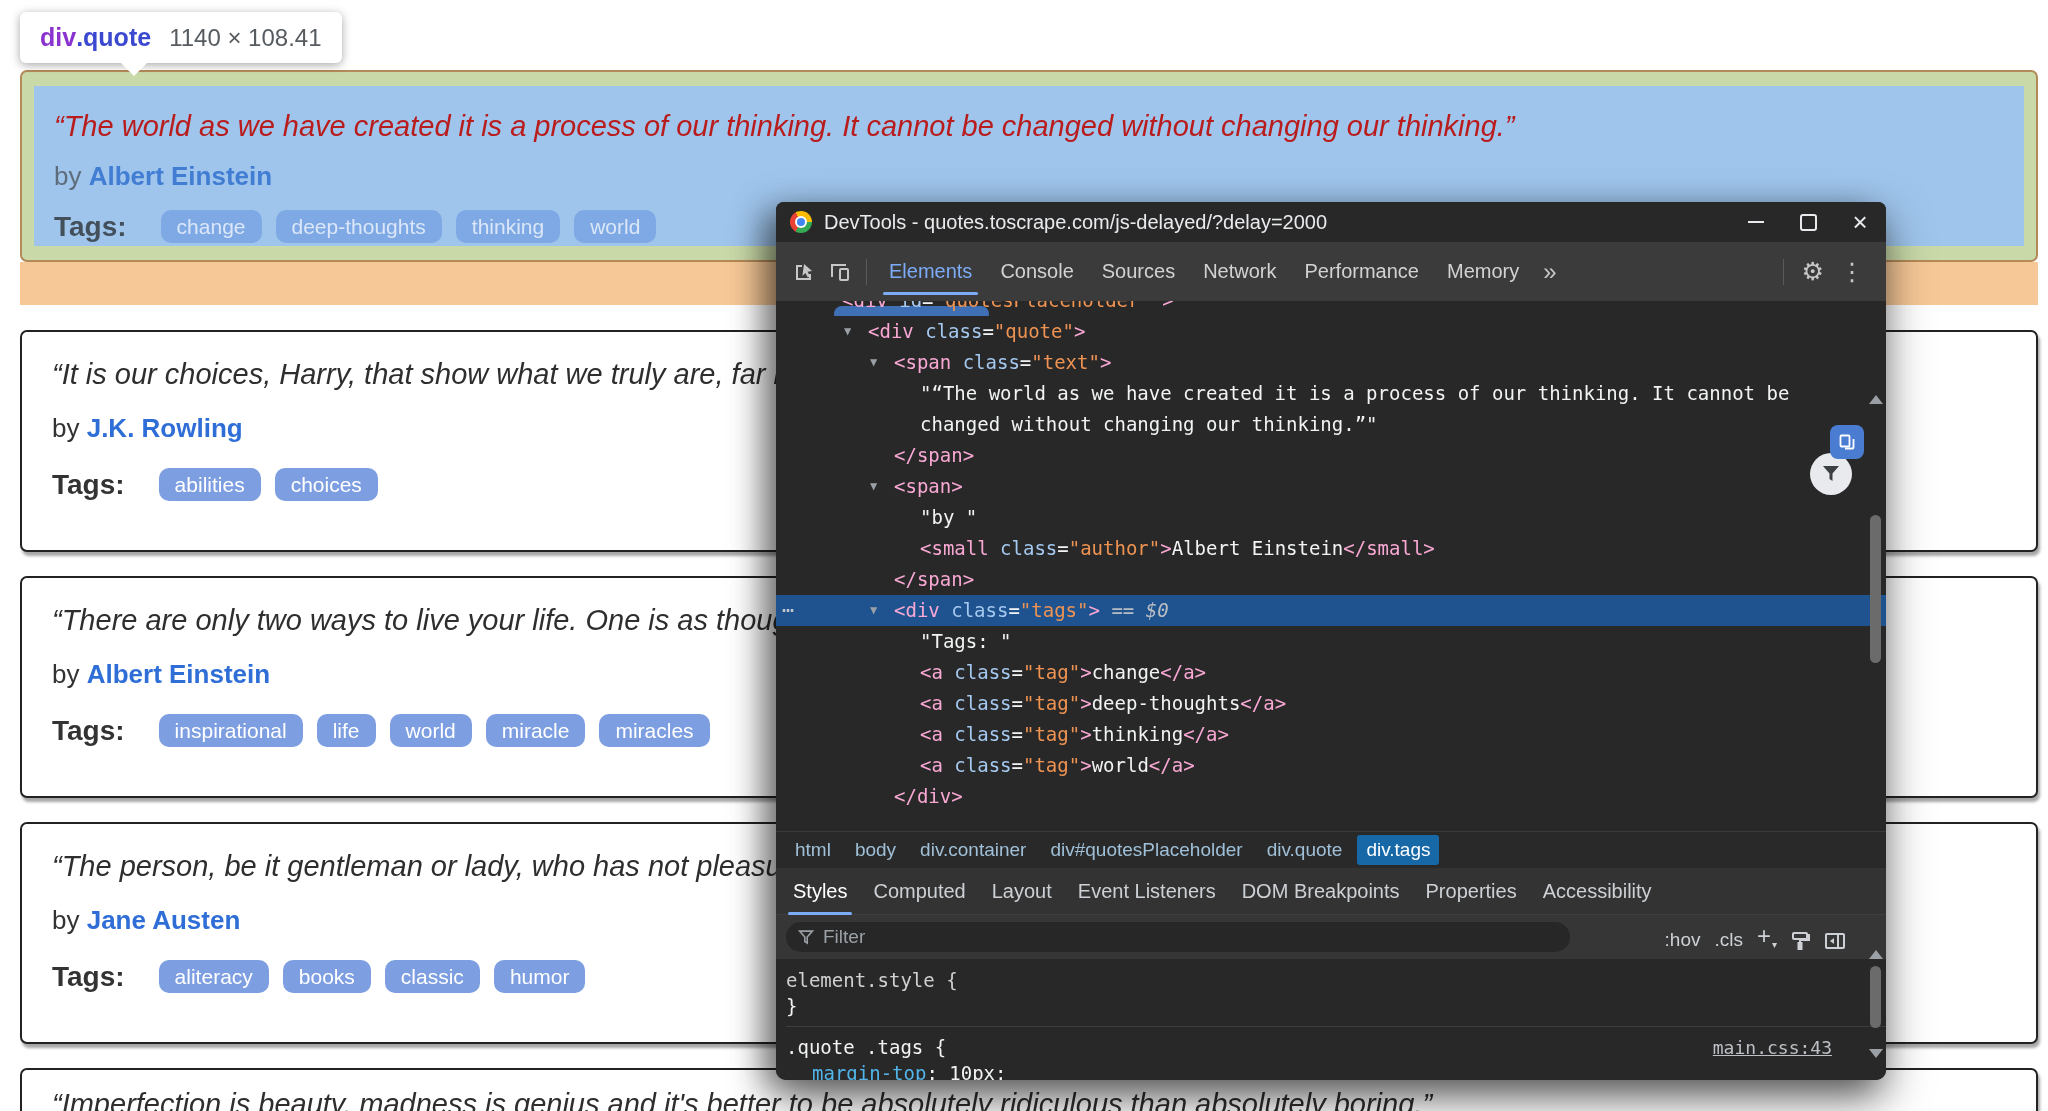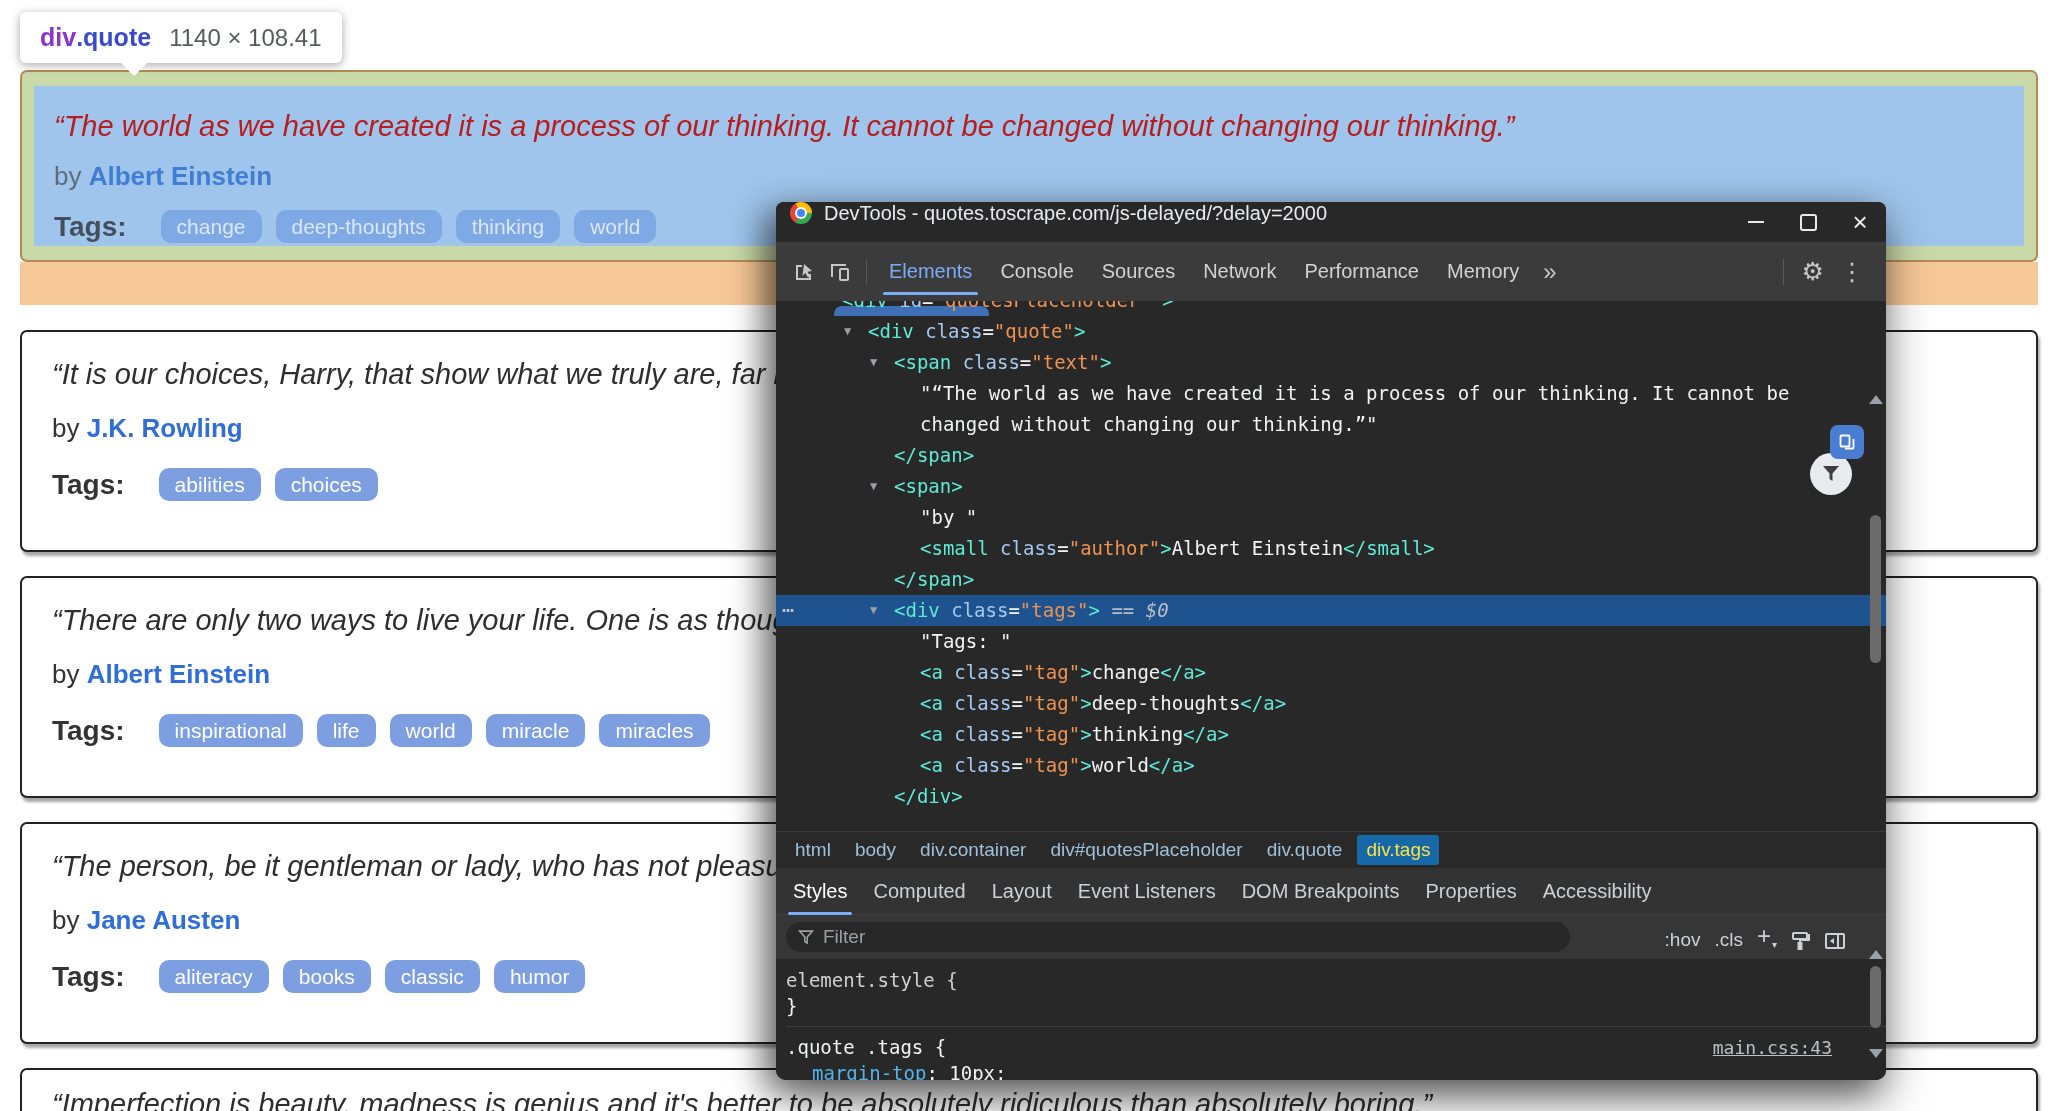--- a/index.html
+++ b/index.html
@@ -36,21 +36,21 @@
   .tt-tag{color:#8a33cf;}
   .tt-cls{color:#3b49d0;}
   .tt-dims{color:#565b60;font-weight:normal;margin-left:18px;font-size:24px;}
   .tooltip::after{content:"";position:absolute;left:100px;bottom:-13px;border:14px solid transparent;
        border-top-color:#fff;border-bottom:none;}
 
   
   .devtools{position:absolute;left:776px;top:202px;width:1110px;height:878px;z-index:10;
        background:#282828;border-radius:8px 8px 10px 10px;overflow:hidden;color:#e8eaed;
        box-shadow:0 18px 44px rgba(0,0,0,.5),-14px 8px 30px rgba(0,0,0,.35);}
-  .titlebar{height:40px;background:#282828;display:flex;padding-left:14px;}
+  .titlebar{height:40px;background:#282828;display:flex;align-items:center;padding-left:14px;}
   .chrome-logo{width:22px;height:22px;border-radius:50%;position:relative;flex:0 0 22px;
        background:conic-gradient(from -30deg,#fbbc05 0 120deg,#34a853 120deg 240deg,#ea4335 240deg 360deg);}
   .chrome-logo::before{content:"";position:absolute;inset:5px;background:#fff;border-radius:50%;}
   .chrome-logo::after{content:"";position:absolute;inset:7px;background:#4285f4;border-radius:50%;}
   .t-title{font-size:20px;margin-left:12px;color:#e8eaed;white-space:nowrap;}
   .win-btns{margin-left:auto;display:flex;height:40px;}
   .win-btn{width:52px;display:flex;align-items:center;justify-content:center;color:#e8eaed;}
   .glyph-min{display:block;width:16px;height:2px;background:#e8eaed;}
   .glyph-max{display:block;width:13px;height:13px;border:2px solid #e8eaed;border-radius:3px;}
   .glyph-close{font-size:26px;line-height:1;}
@@ -72,21 +72,21 @@
        font-family:"DejaVu Sans Mono",monospace;font-size:19px;}
   .dom-clip{height:15px;overflow:hidden;position:relative;}
   .dom-clip .dom-row{margin-top:-16px;}
   .blue-pill{position:absolute;left:58px;bottom:-6px;width:155px;height:16px;background:#3f6fb5;
        border-radius:8px;}
   .dom-row{position:relative;line-height:31px;white-space:pre;}
   .dom-row.sel{background:#1f538f;}
   .dom-row.dim{opacity:.55;}
   .arr{position:absolute;top:0;font-size:12px;color:#9aa0a6;line-height:31px;}
   .dots{position:absolute;left:6px;color:#c3c9cf;font-size:20px;letter-spacing:1px;}
-  .tk-t{color:#5eead4;}
+  .tk-t{color:#f9a8d4;}
   .tk-n{color:#a5c9f0;}
   .tk-v{color:#ef9352;}
   .tk-w{color:#f1f3f4;}
   .tk-g{color:#b8bdc4;font-style:italic;}
 
   .badge{position:absolute;right:22px;top:124px;width:34px;height:34px;background:#4a7dd2;
        border-radius:8px;display:flex;align-items:center;justify-content:center;z-index:3;}
   .funnelcirc{position:absolute;right:34px;top:152px;width:42px;height:42px;border-radius:50%;
        background:#e8eaed;display:flex;align-items:center;justify-content:center;z-index:2;}
 
@@ -99,21 +99,21 @@
   .sb-thumb{position:absolute;left:1px;width:11px;background:#6b6b6b;border-radius:6px;}
   .sb-tree{top:92px;height:524px;}
   .sb-tree .sb-up{top:2px;} .sb-tree .sb-thumb{top:122px;height:148px;}
   .sb-rules{top:746px;height:124px;}
   .sb-rules .sb-up{top:2px;} .sb-rules .sb-thumb{top:18px;height:62px;} .sb-rules .sb-down{bottom:14px;}
 
   
   .crumbs{height:36px;background:#292929;border-top:1px solid #3a3a3a;display:flex;
        align-items:center;padding:0 10px;gap:6px;font-size:19px;color:#9fc0d8;}
   .crumb{padding:4px 9px;border-radius:3px;white-space:nowrap;}
-  .crumb.active{background:#1768a7;color:#fde047;}
+  .crumb.active{background:#1768a7;color:#ffffff;}
 
   
   .stabs{height:46px;background:#333;display:flex;align-items:center;padding:0 4px;
        border-bottom:1px solid #3e3e3e;}
   .stab{font-size:20px;color:#cdd1d5;padding:12px 13px;position:relative;white-space:nowrap;}
   .stab.active{color:#fff;}
   .stab.active::after{content:"";position:absolute;left:8px;right:8px;bottom:0;height:3px;
        background:#7cacf8;border-radius:2px;}
 
   

